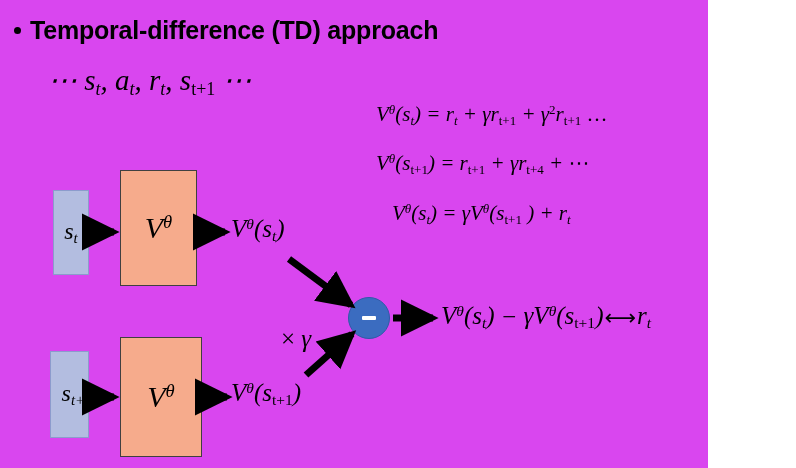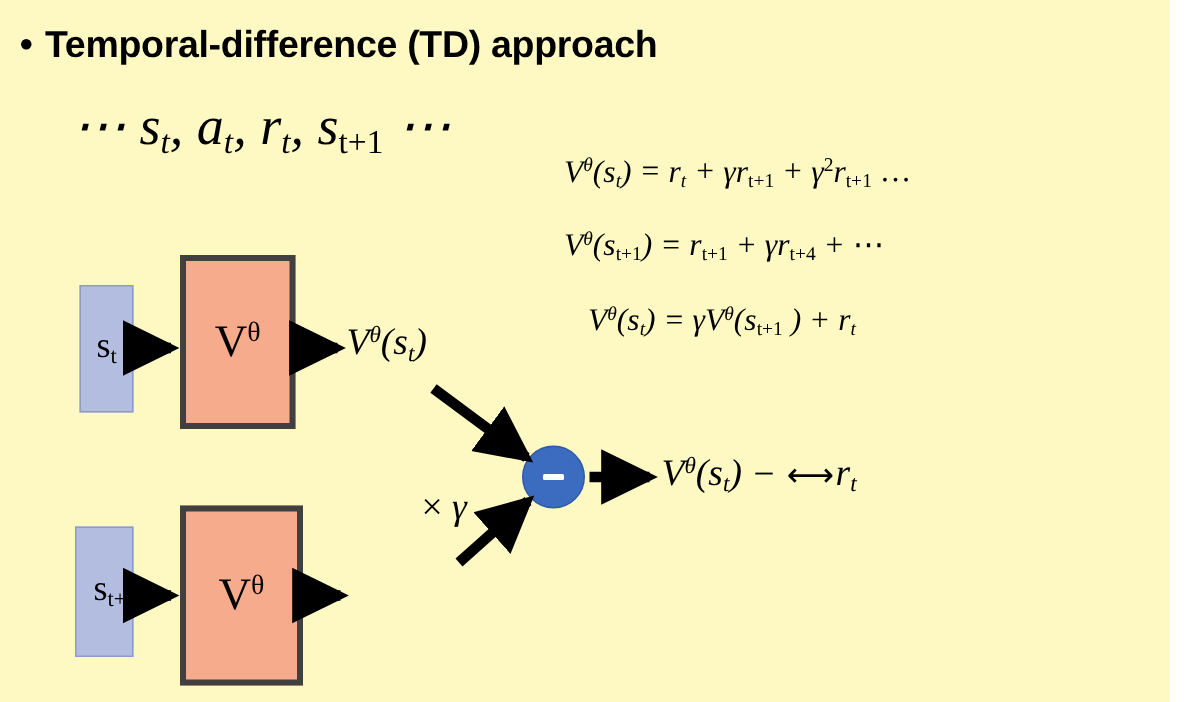--- a/index.html
+++ b/index.html
@@ -8,23 +8,23 @@
   }
   body {
     width: 796px;
     height: 468px;
     background: #ffffff;
     font-family: "Liberation Sans", sans-serif;
     overflow: hidden;
   }
   #slide {
     position: relative;
-    width: 780px;
+    width: 708px;
     height: 468px;
-    background: #fef9c3;
+    background: #d946ef;
   }
 
   
   .title-row {
     position: absolute;
     left: 14px;
     top: 16px;
     display: flex;
     align-items: baseline;
     gap: 9px;
@@ -70,21 +70,21 @@
   }
   .math sub .up, .math sup .up {
     font-style: normal;
   }
 
   
   .seq {
     position: absolute;
     left: 48px;
     top: 66px;
-    font-size: 36px;
+    font-size: 29px;
   }
 
   
   .eq {
     position: absolute;
     font-size: 21px;
   }
   #eq1 { left: 376px; top: 103px; }
   #eq2 { left: 376px; top: 152px; }
   #eq3 { left: 392px; top: 202px; }
@@ -96,24 +96,25 @@
     display: flex;
     align-items: center;
     justify-content: center;
   }
   .box-state {
     background: #b3bde0;
     border: 1px solid #8c9bcc;
   }
   .box-net {
     background: #f6ab8c;
-    border: 4px solid #404040;
+    border: 1px solid #404040;
   }
   .box-label {
     font-family: "Liberation Serif", serif;
+    font-style: italic;
     color: #000000;
     white-space: nowrap;
     line-height: 1;
   }
   .box-label sub {
     font-size: 0.62em;
     vertical-align: -0.28em;
   }
   .box-label sup {
     font-size: 0.62em;
@@ -249,30 +250,32 @@
   <div class="math outlabel" id="out-top"><span>V</span><sup>θ</sup><span>(</span><span>s</span><sub>t</sub><span>)</span></div>
 
   <div class="box box-state" id="state-bot">
     <span class="box-label state-font"><span>s</span><sub><span class="up">t+1</span></sub></span>
   </div>
 
   <div class="box box-net" id="net-bot">
     <span class="box-label net-font"><span>V</span><sup>θ</sup></span>
   </div>
 
+  <div class="math outlabel" id="out-bot"><span>V</span><sup>θ</sup><span>(</span><span>s</span><sub><span class="up">t+1</span></sub><span>)</span></div>
 
   <div class="math" id="gamma-mul"><span class="up">×</span> <span>γ</span></div>
 
   <div id="minus-node">
     <span class="minus-glyph"></span>
   </div>
 
   <div class="math" id="result">
     <span><span>V</span><sup>θ</sup><span>(</span><span>s</span><sub>t</sub><span>)</span></span>
     <span style="margin:0 6px;">−</span>
+    <span><span>γ</span><span>V</span><sup>θ</sup><span>(</span><span>s</span><sub><span class="up">t+1</span></sub><span>)</span></span>
     <span class="dbl-arrow">⟷</span>
     <span><span>r</span><sub>t</sub></span>
   </div>
 
   <svg id="arrow-layer" viewBox="0 0 796 468">
     <defs>
       <marker id="ah" markerWidth="6" markerHeight="6" refX="4.6" refY="3" orient="auto">
         <path d="M0,0.35 L5.4,3 L0,5.65 z" fill="#000000"></path>
       </marker>
     </defs>

